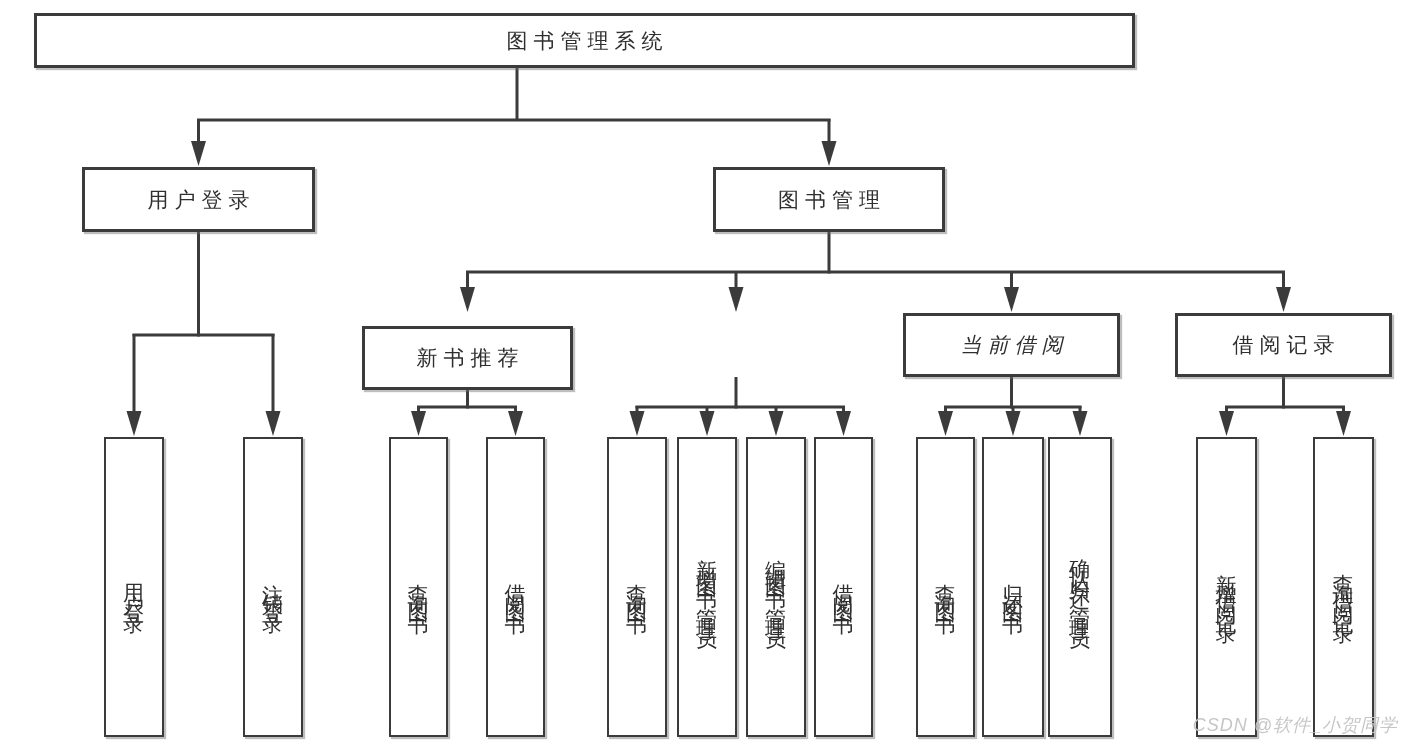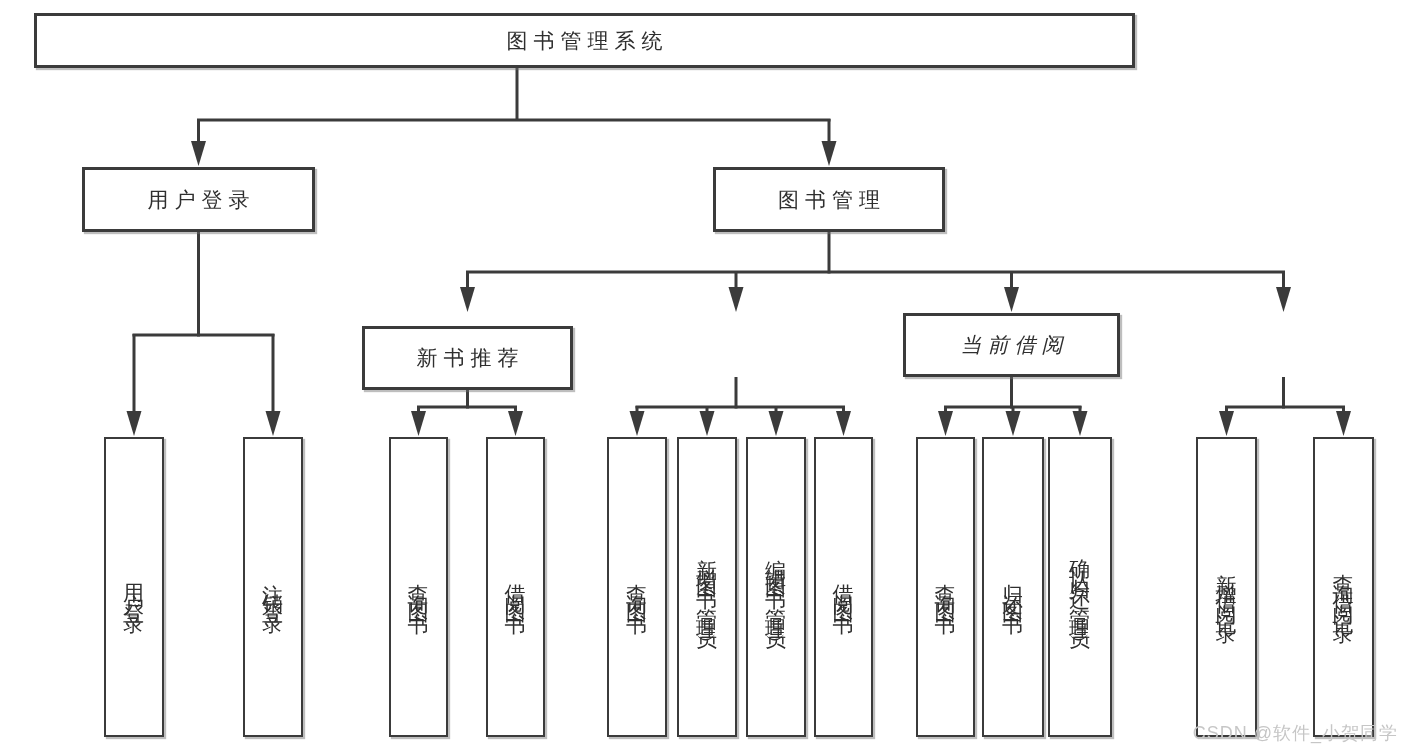--- a/index.html
+++ b/index.html
@@ -31,26 +31,27 @@
     top:437px;height:300px;
     border-width:2px;
     writing-mode:vertical-lr;
     text-orientation:mixed;
     font-size:21px;
     letter-spacing:10px;
     line-height:1;
   }
   .watermark{
     position:absolute;
-    right:7px;bottom:2px;
+    right:7px;bottom:10px;
     font-size:18px;
     color:#c6c6c6;
     letter-spacing:1px;
     z-index:3;
     white-space:nowrap;
+    font-style:italic;
   }
 </style>
 </head>
 <body>
 
 <div class="canvas">
 
   <svg class="wires" width="1405" height="747" viewBox="0 0 1405 747">
     <g stroke="#3b3b3b" stroke-width="3" fill="none">
 
@@ -117,20 +118,21 @@
     </g>
   </svg>
 
   <div class="node" style="left:14px;top:13px;width:1101px;height:55px;margin-left:20px;">图书管理系统</div>
 
   <div class="node" style="left:82px;top:167px;width:233px;height:65px;">用户登录</div>
   <div class="node" style="left:713px;top:167px;width:232px;height:65px;">图书管理</div>
 
   <div class="node" style="left:362px;top:326px;width:211px;height:64px;">新书推荐</div>
   <div class="node" style="left:903px;top:313px;width:217px;height:64px;font-style:italic;">当前借阅</div>
+  <div class="node" style="left:1175px;top:313px;width:217px;height:64px;">借阅记录</div>
 
   <div class="leaf" style="left:104px;width:60px;">用户登录</div>
   <div class="leaf" style="left:243px;width:60px;">注销登录</div>
 
   <div class="leaf" style="left:389px;width:59px;">查询图书</div>
   <div class="leaf" style="left:486px;width:59px;">借阅图书</div>
 
   <div class="leaf" style="left:607px;width:60px;">查询图书</div>
   <div class="leaf" style="left:677px;width:60px;">新增图书（管理员）</div>
   <div class="leaf" style="left:746px;width:60px;">编辑图书（管理员）</div>

